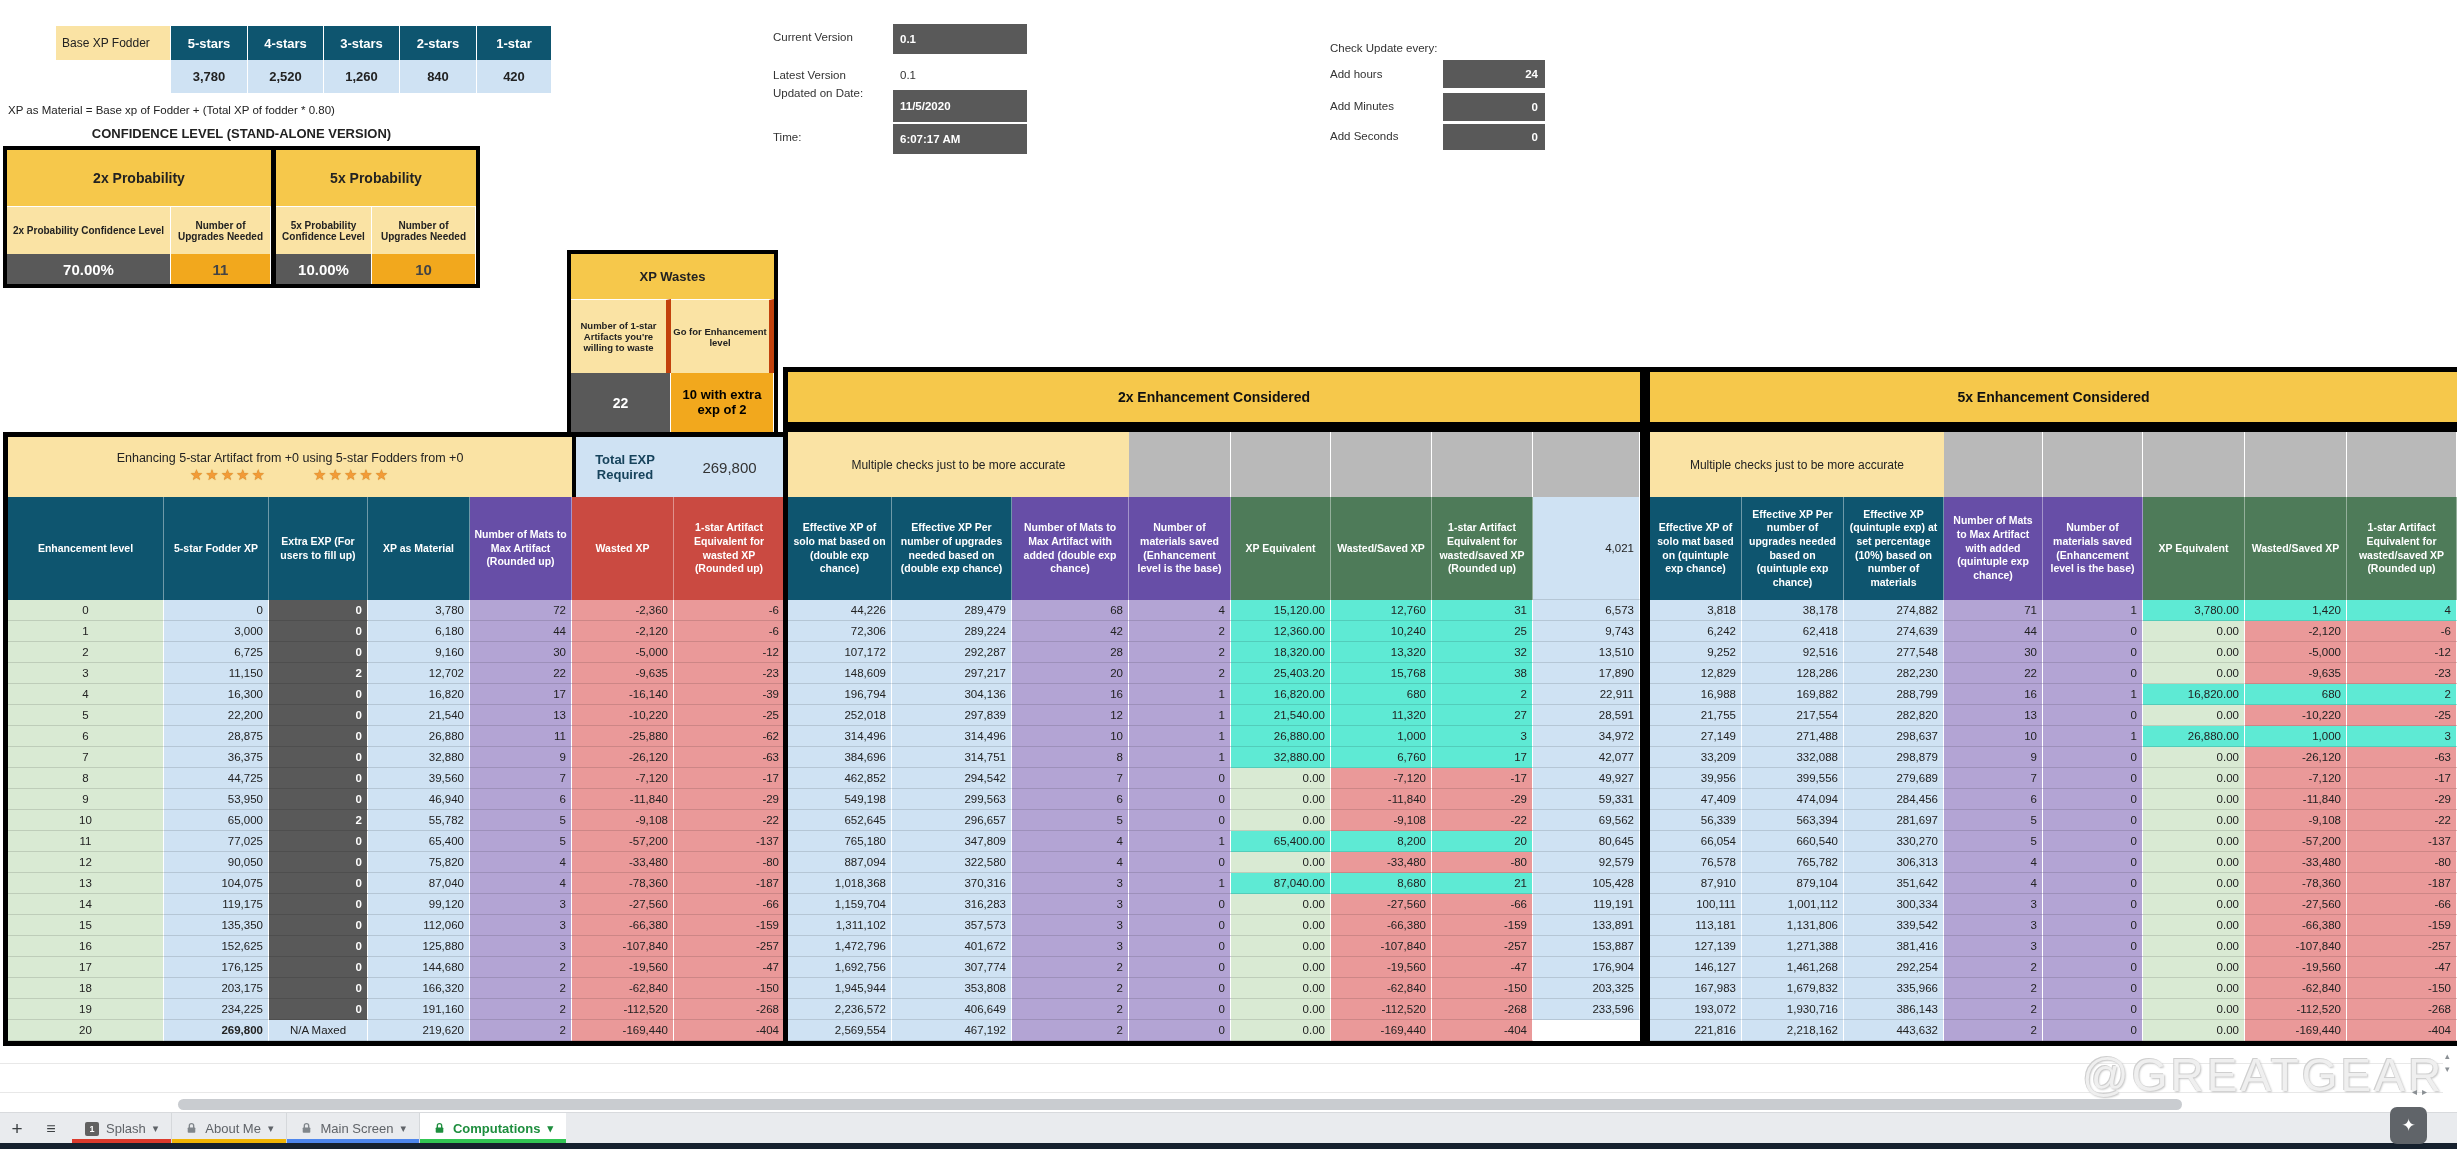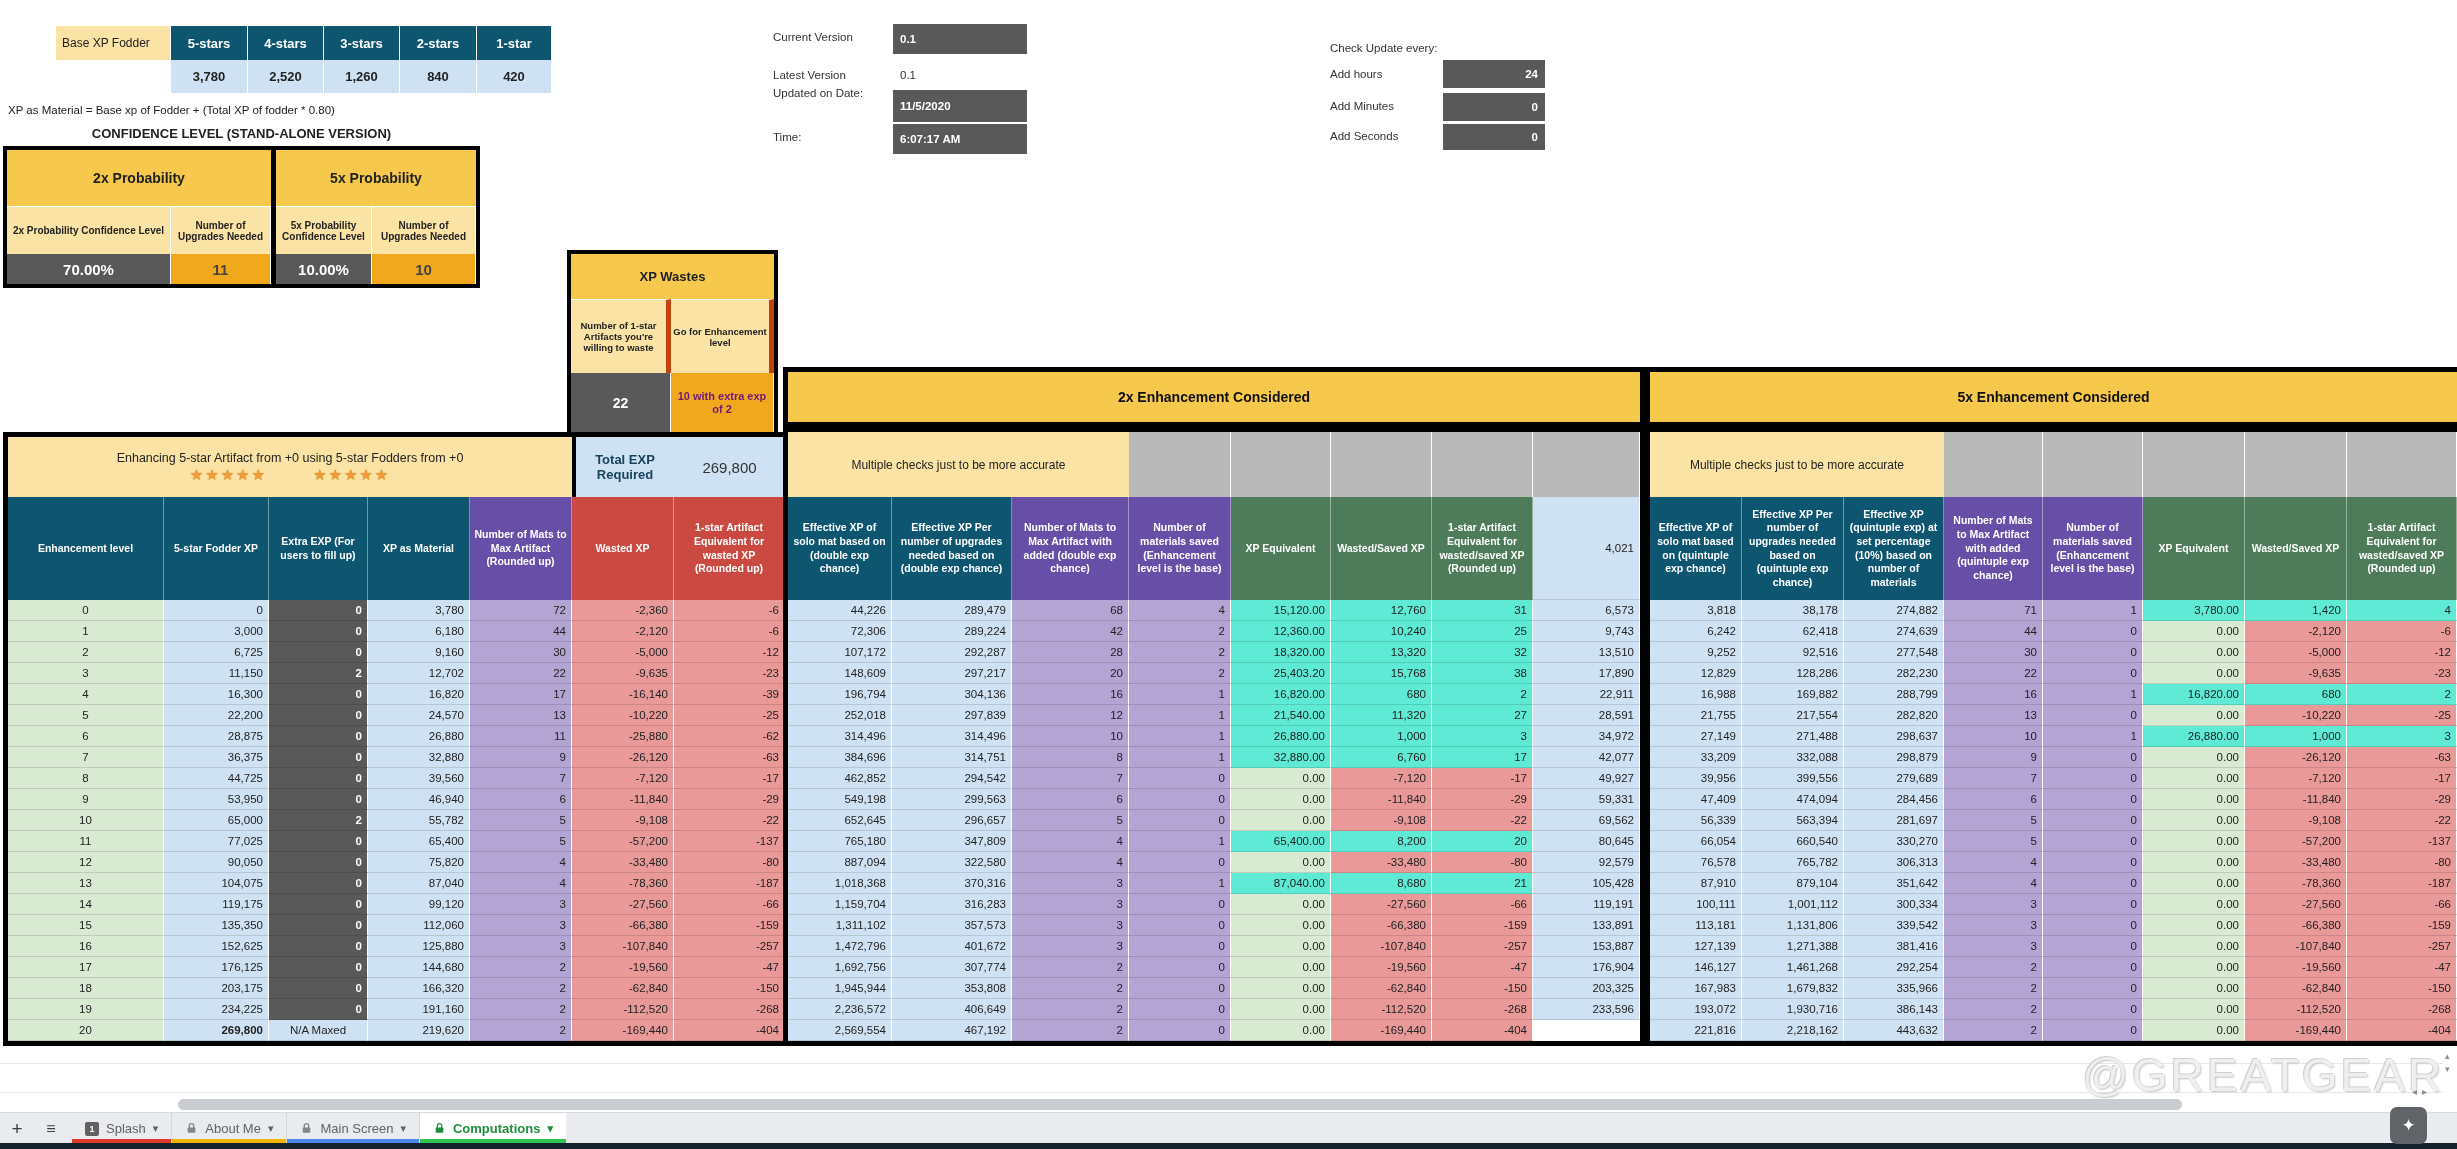--- a/index.html
+++ b/index.html
@@ -134,21 +134,21 @@
 <div class="abs plabel" style="left:1330px;top:100px;">Add Minutes</div>
 <div class="abs dbox r" style="left:1443px;top:93px;width:88px;height:28px;">0</div>
 <div class="abs plabel" style="left:1330px;top:130px;">Add Seconds</div>
 <div class="abs dbox r" style="left:1443px;top:124px;width:88px;height:26px;">0</div>
 
 <div class="abs" id="xpw">
   <div class="t bg-gold">XP Wastes</div>
   <div class="s bg-pale">Number of 1-star Artifacts you're willing to waste</div>
   <div class="s bg-pale">Go for Enhancement level</div>
   <div class="v bg-dark" style="font-size:14px;">22</div>
-  <div class="v bg-amber" style="color:#701a75;font-size:11px;line-height:1.15;padding:0 4px;">10 with extra exp of 2</div>
+  <div class="v bg-amber" style="color:#000000;font-size:13px;line-height:1.15;padding:0 4px;">10 with extra exp of 2</div>
 </div>
 
 <div class="abs band" id="band2">2x Enhancement Considered</div>
 <div class="abs band" id="band5">5x Enhancement Considered</div>
 
 <div class="abs sec" id="secL">
   <div class="enh-cell">
     <div>Enhancing 5-star Artifact from +0 using 5-star Fodders from +0</div>
     <div class="stars">
       <span>★★★★★</span>
@@ -195,21 +195,21 @@
     <div class="dc bg-lgreen ctr">4</div>
     <div class="dc bg-blue">16,300</div>
     <div class="dc bg-dark">0</div>
     <div class="dc bg-blue">16,820</div>
     <div class="dc bg-lpurple">17</div>
     <div class="dc bg-lred">-16,140</div>
     <div class="dc bg-lred">-39</div>
     <div class="dc bg-lgreen ctr">5</div>
     <div class="dc bg-blue">22,200</div>
     <div class="dc bg-dark">0</div>
-    <div class="dc bg-blue">24,570</div>
+    <div class="dc bg-blue">21,540</div>
     <div class="dc bg-lpurple">13</div>
     <div class="dc bg-lred">-10,220</div>
     <div class="dc bg-lred">-25</div>
     <div class="dc bg-lgreen ctr">6</div>
     <div class="dc bg-blue">28,875</div>
     <div class="dc bg-dark">0</div>
     <div class="dc bg-blue">26,880</div>
     <div class="dc bg-lpurple">11</div>
     <div class="dc bg-lred">-25,880</div>
     <div class="dc bg-lred">-62</div>

